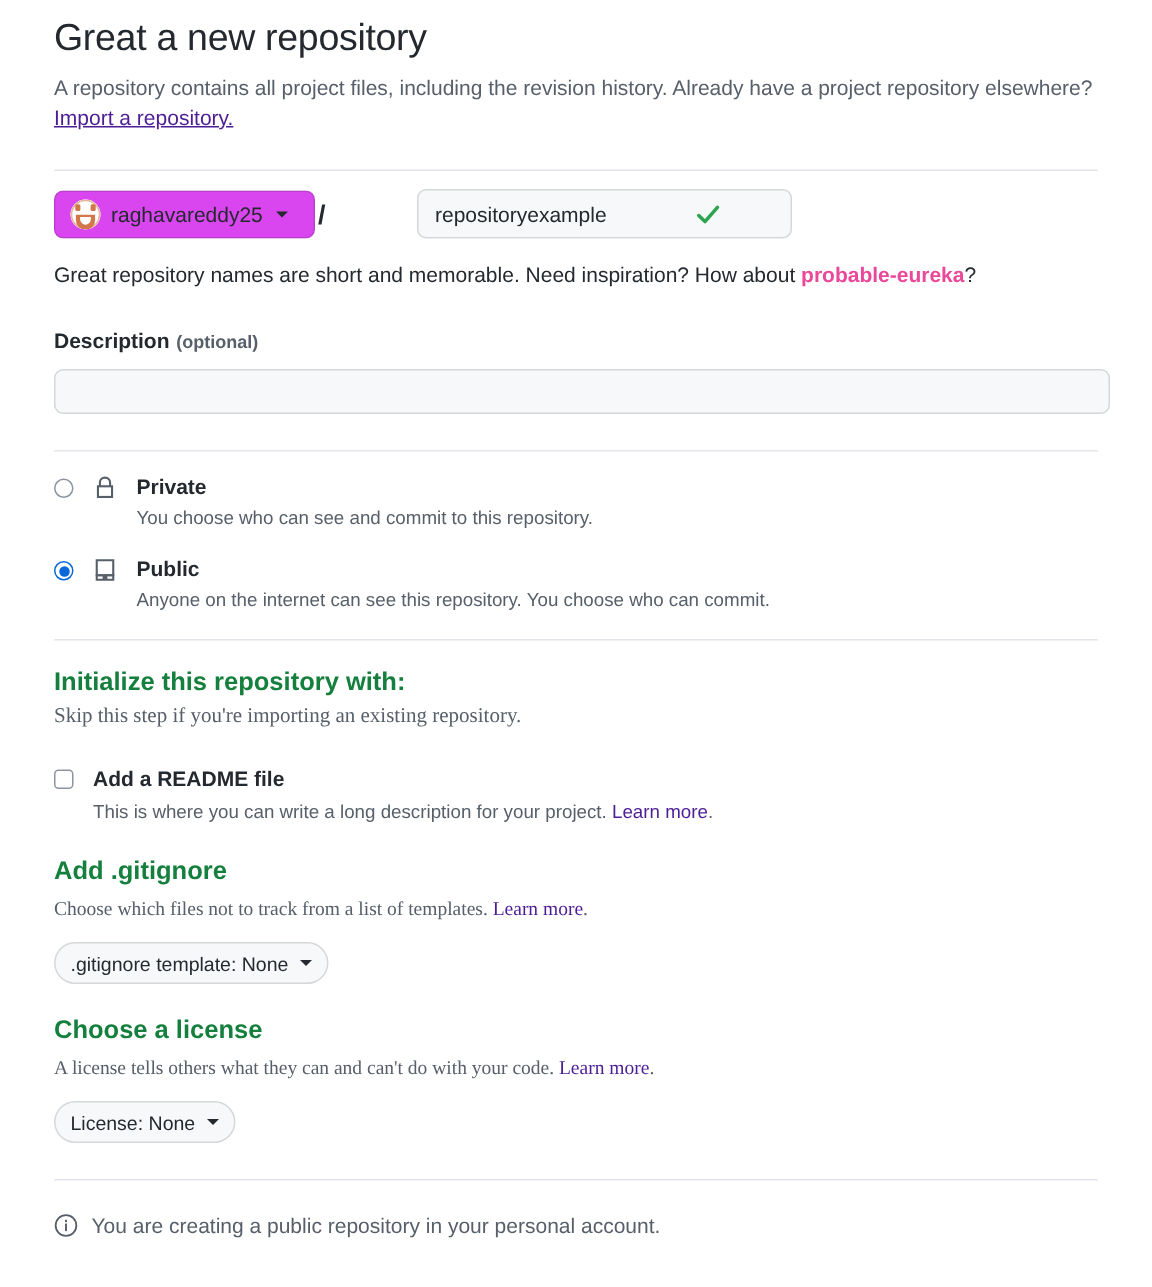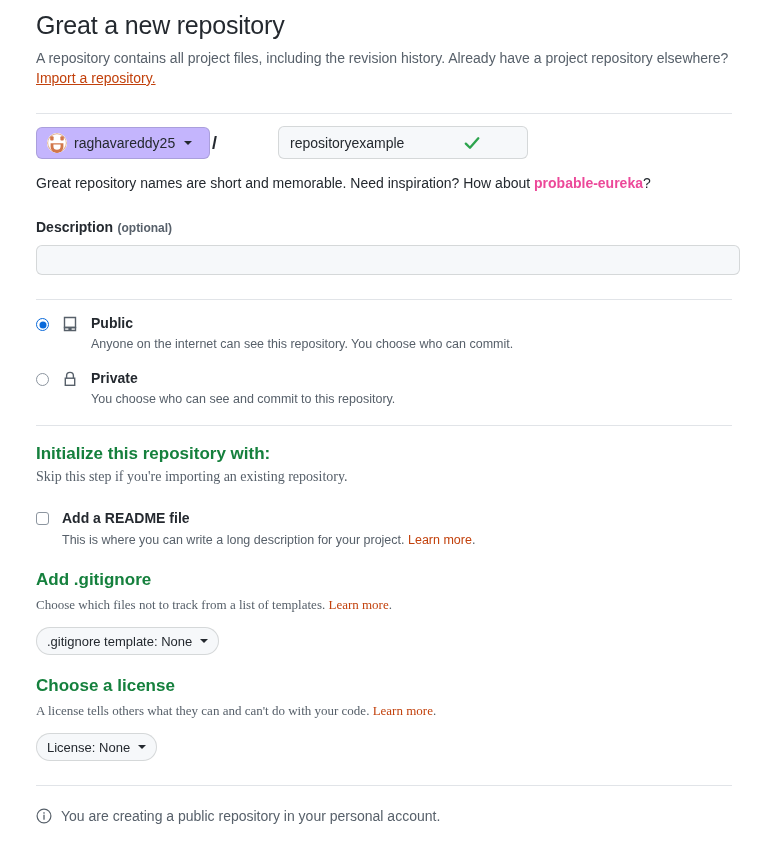--- a/index.html
+++ b/index.html
@@ -31,21 +31,21 @@
     padding-top: 10px;
     line-height: 30px;
   }
   .page-subtitle {
     font-size: 14px;
     color: #57606a;
     line-height: 20px;
     margin-top: 8px;
   }
   .link {
-    color: #c2410c;
+    color: #4c1d95;
     text-decoration: none;
   }
   .link.underline { text-decoration: underline; }
 
   .divider {
     height: 1px;
     background: #e1e4e8;
     border: 0;
     margin: 0;
   }
@@ -67,21 +67,21 @@
 
   .labels-row { display: flex; margin-top: 20px; }
   .labels-row .owner-col { width: 198px; }
 
   .owner-btn {
     display: flex;
     align-items: center;
     gap: 7px;
     height: 32px;
     padding: 0 10px;
-    background: #c4b5fd;
+    background: #d946ef;
     border: 1px solid rgba(27,31,36,0.15);
     border-radius: 6px;
     font-size: 14px;
     color: #24292f;
     cursor: pointer;
     width: 174px;
   }
   .avatar {
     width: 20px; height: 20px;
     border-radius: 50%;
@@ -313,47 +313,47 @@
     <span class="field-label">Description</span>
     <span class="optional">(optional)</span>
     <input class="desc-input" type="text" placeholder="" style="">
   </div>
 
   <hr class="divider d2">
 
   <div class="vis-list">
 
     <div class="vis-item">
+      <input class="radio" type="radio" name="vis" style="">
+      <span class="vis-icon">
+        <svg width="16" height="16" viewBox="0 0 16 16">
+          <path d="M4.6 7.2 V4.8 a3.4 3.4 0 0 1 6.8 0 V7.2" fill="none" stroke="#57606a" stroke-width="1.4"></path>
+          <rect x="3.3" y="7.2" width="9.4" height="7.1" fill="none" stroke="#57606a" stroke-width="1.4"></rect>
+        </svg>
+      </span>
+      <span class="vis-text">
+        <span class="vis-title">Private</span>
+        <div class="vis-desc">You choose who can see and commit to this repository.</div>
+      </span>
+    </div>
+
+    <div class="vis-item">
       <input class="radio" type="radio" name="vis" checked="" style="">
       <span class="vis-icon">
         <svg width="16" height="16" viewBox="0 0 16 16">
           <path d="M2.5 1.5 h11 v10 h-11 z" fill="none" stroke="#57606a" stroke-width="1.4"></path>
           <path d="M2.5 11.5 h11 v3 h-11 z" fill="none" stroke="#57606a" stroke-width="1.4"></path>
           <rect x="6.4" y="11.9" width="3.2" height="2.4" fill="#57606a"></rect>
         </svg>
       </span>
       <span class="vis-text">
         <span class="vis-title">Public</span>
         <div class="vis-desc">Anyone on the internet can see this repository. You choose who can commit.</div>
       </span>
     </div>
-
-    <div class="vis-item">
-      <input class="radio" type="radio" name="vis" style="">
-      <span class="vis-icon">
-        <svg width="16" height="16" viewBox="0 0 16 16">
-          <path d="M4.6 7.2 V4.8 a3.4 3.4 0 0 1 6.8 0 V7.2" fill="none" stroke="#57606a" stroke-width="1.4"></path>
-          <rect x="3.3" y="7.2" width="9.4" height="7.1" fill="none" stroke="#57606a" stroke-width="1.4"></rect>
-        </svg>
-      </span>
-      <span class="vis-text">
-        <span class="vis-title">Private</span>
-        <div class="vis-desc">You choose who can see and commit to this repository.</div>
-      </span>
-    </div>
   </div>
 
   <hr class="divider d3">
 
   <div class="init-block">
     <div class="section-title">Initialize this repository with:</div>
     <div class="section-note">Skip this step if you're importing an existing repository.</div>
 
     <div class="readme-row">
       <input class="cbox" type="checkbox" style="">

